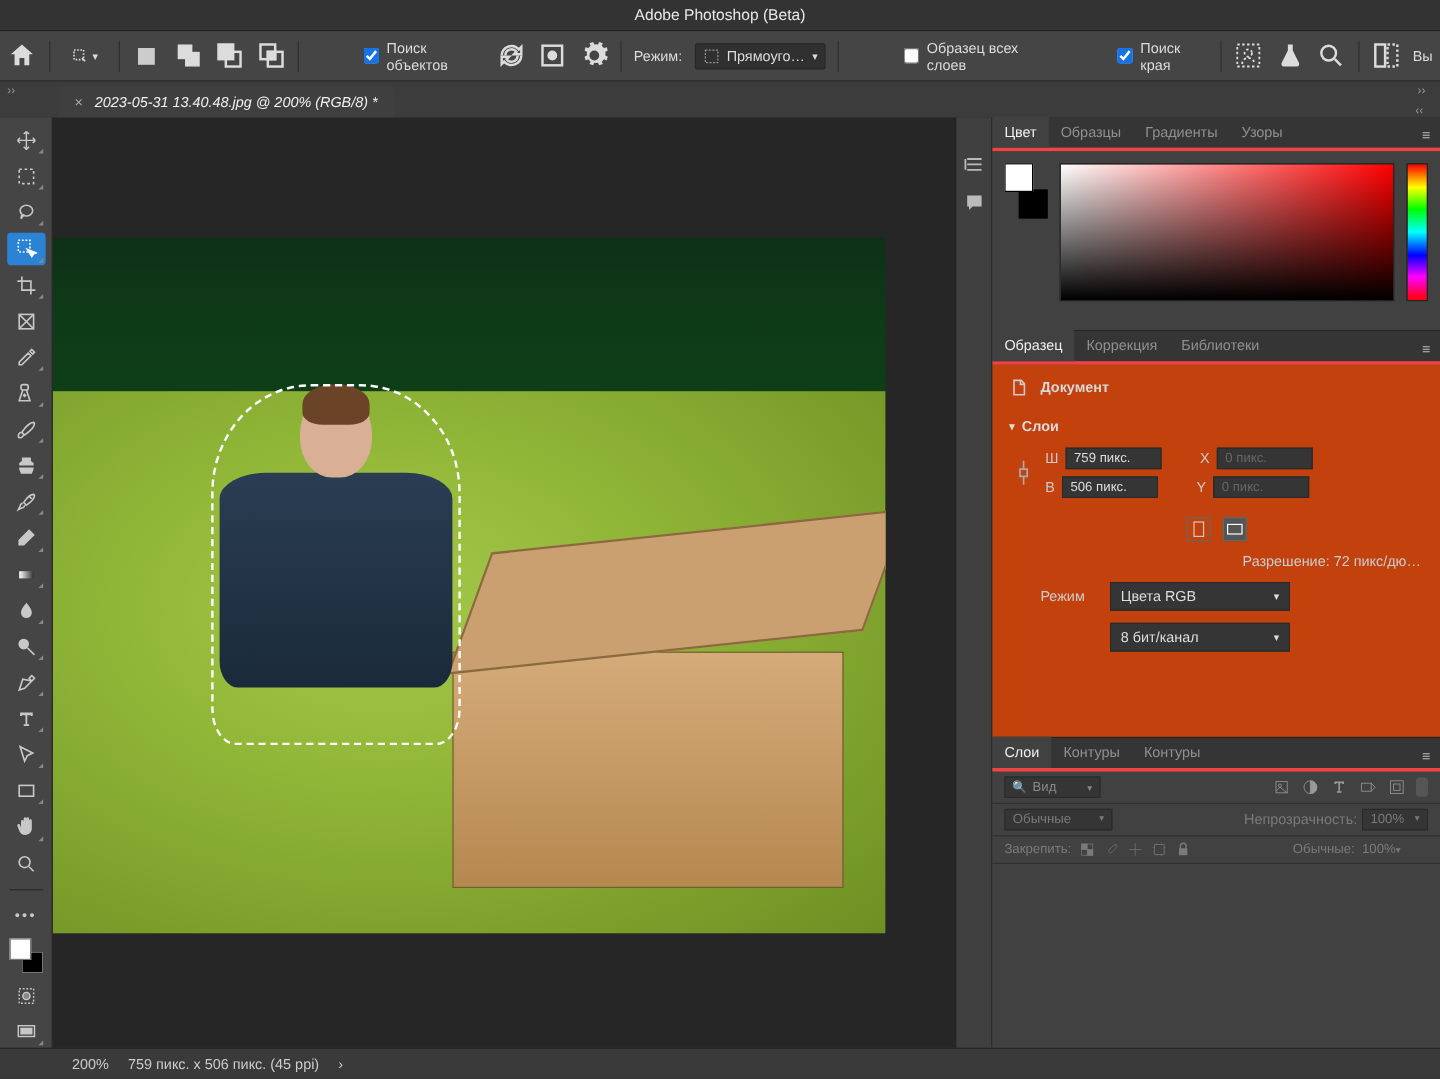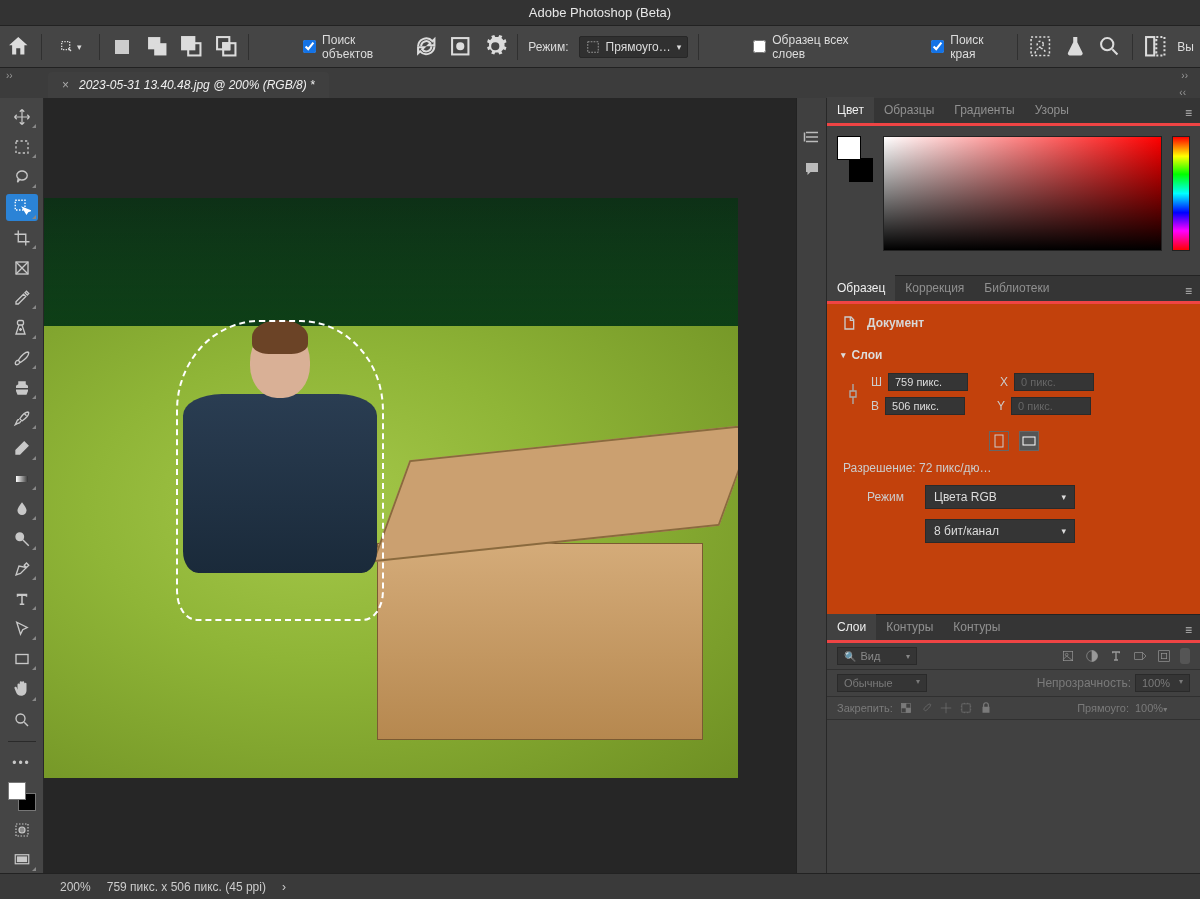--- a/index.html
+++ b/index.html
@@ -487,21 +487,21 @@
                 <rect x="1" y="1" width="8" height="12"></rect>
               </svg>
             </div>
           <div class="icon-btn-sm" style="background:#555;">
               <svg width="14" height="10" viewBox="0 0 14 10" fill="none" stroke="#fff">
                 <rect x="1" y="1" width="12" height="8"></rect>
               </svg>
             </div>
         </div>
 
-        <div class="prop-row" style="justify-content:flex-start;">
+        <div class="prop-row" style="justify-content:flex-end;">
             <span>Разрешение: 72 пикс/дю…</span>
           </div>
 
         <div class="prop-row" style="justify-content:flex-start;padding-left:40px;">
           <span style="width:50px;">Режим</span>
           <div class="ddwide">
               <span>Цвета RGB</span>
               <span style="font-size:9px;">▾</span>
             </div>
         </div>
@@ -577,21 +577,21 @@
               <path d="M12 3v18M3 12h18"></path>
             </svg>
           <svg class="licn" viewBox="0 0 24 24" fill="none" stroke="currentColor">
               <rect x="5" y="5" width="14" height="14"></rect>
               <path d="M9 5V3M15 5V3M9 21v-2M15 21v-2M3 9h2M3 15h2M19 9h2M19 15h2"></path>
             </svg>
           <svg class="licn" viewBox="0 0 24 24" fill="currentColor">
               <path d="M7 10V7a5 5 0 0110 0v3h1v10H6V10zm2 0h6V7a3 3 0 00-6 0z"></path>
             </svg>
           <span style="flex:1;"></span>
-          <span>Прямоуго:</span>
+          <span>Обычные:</span>
           <span class="bd" style="width:55px;"><span>100%</span><span style="font-size:8px;">▾</span></span>
         </div>
       </div>
 
     </div>
   </div>
 </div>
 
 <div class="statusbar">
   <span>200%</span>

